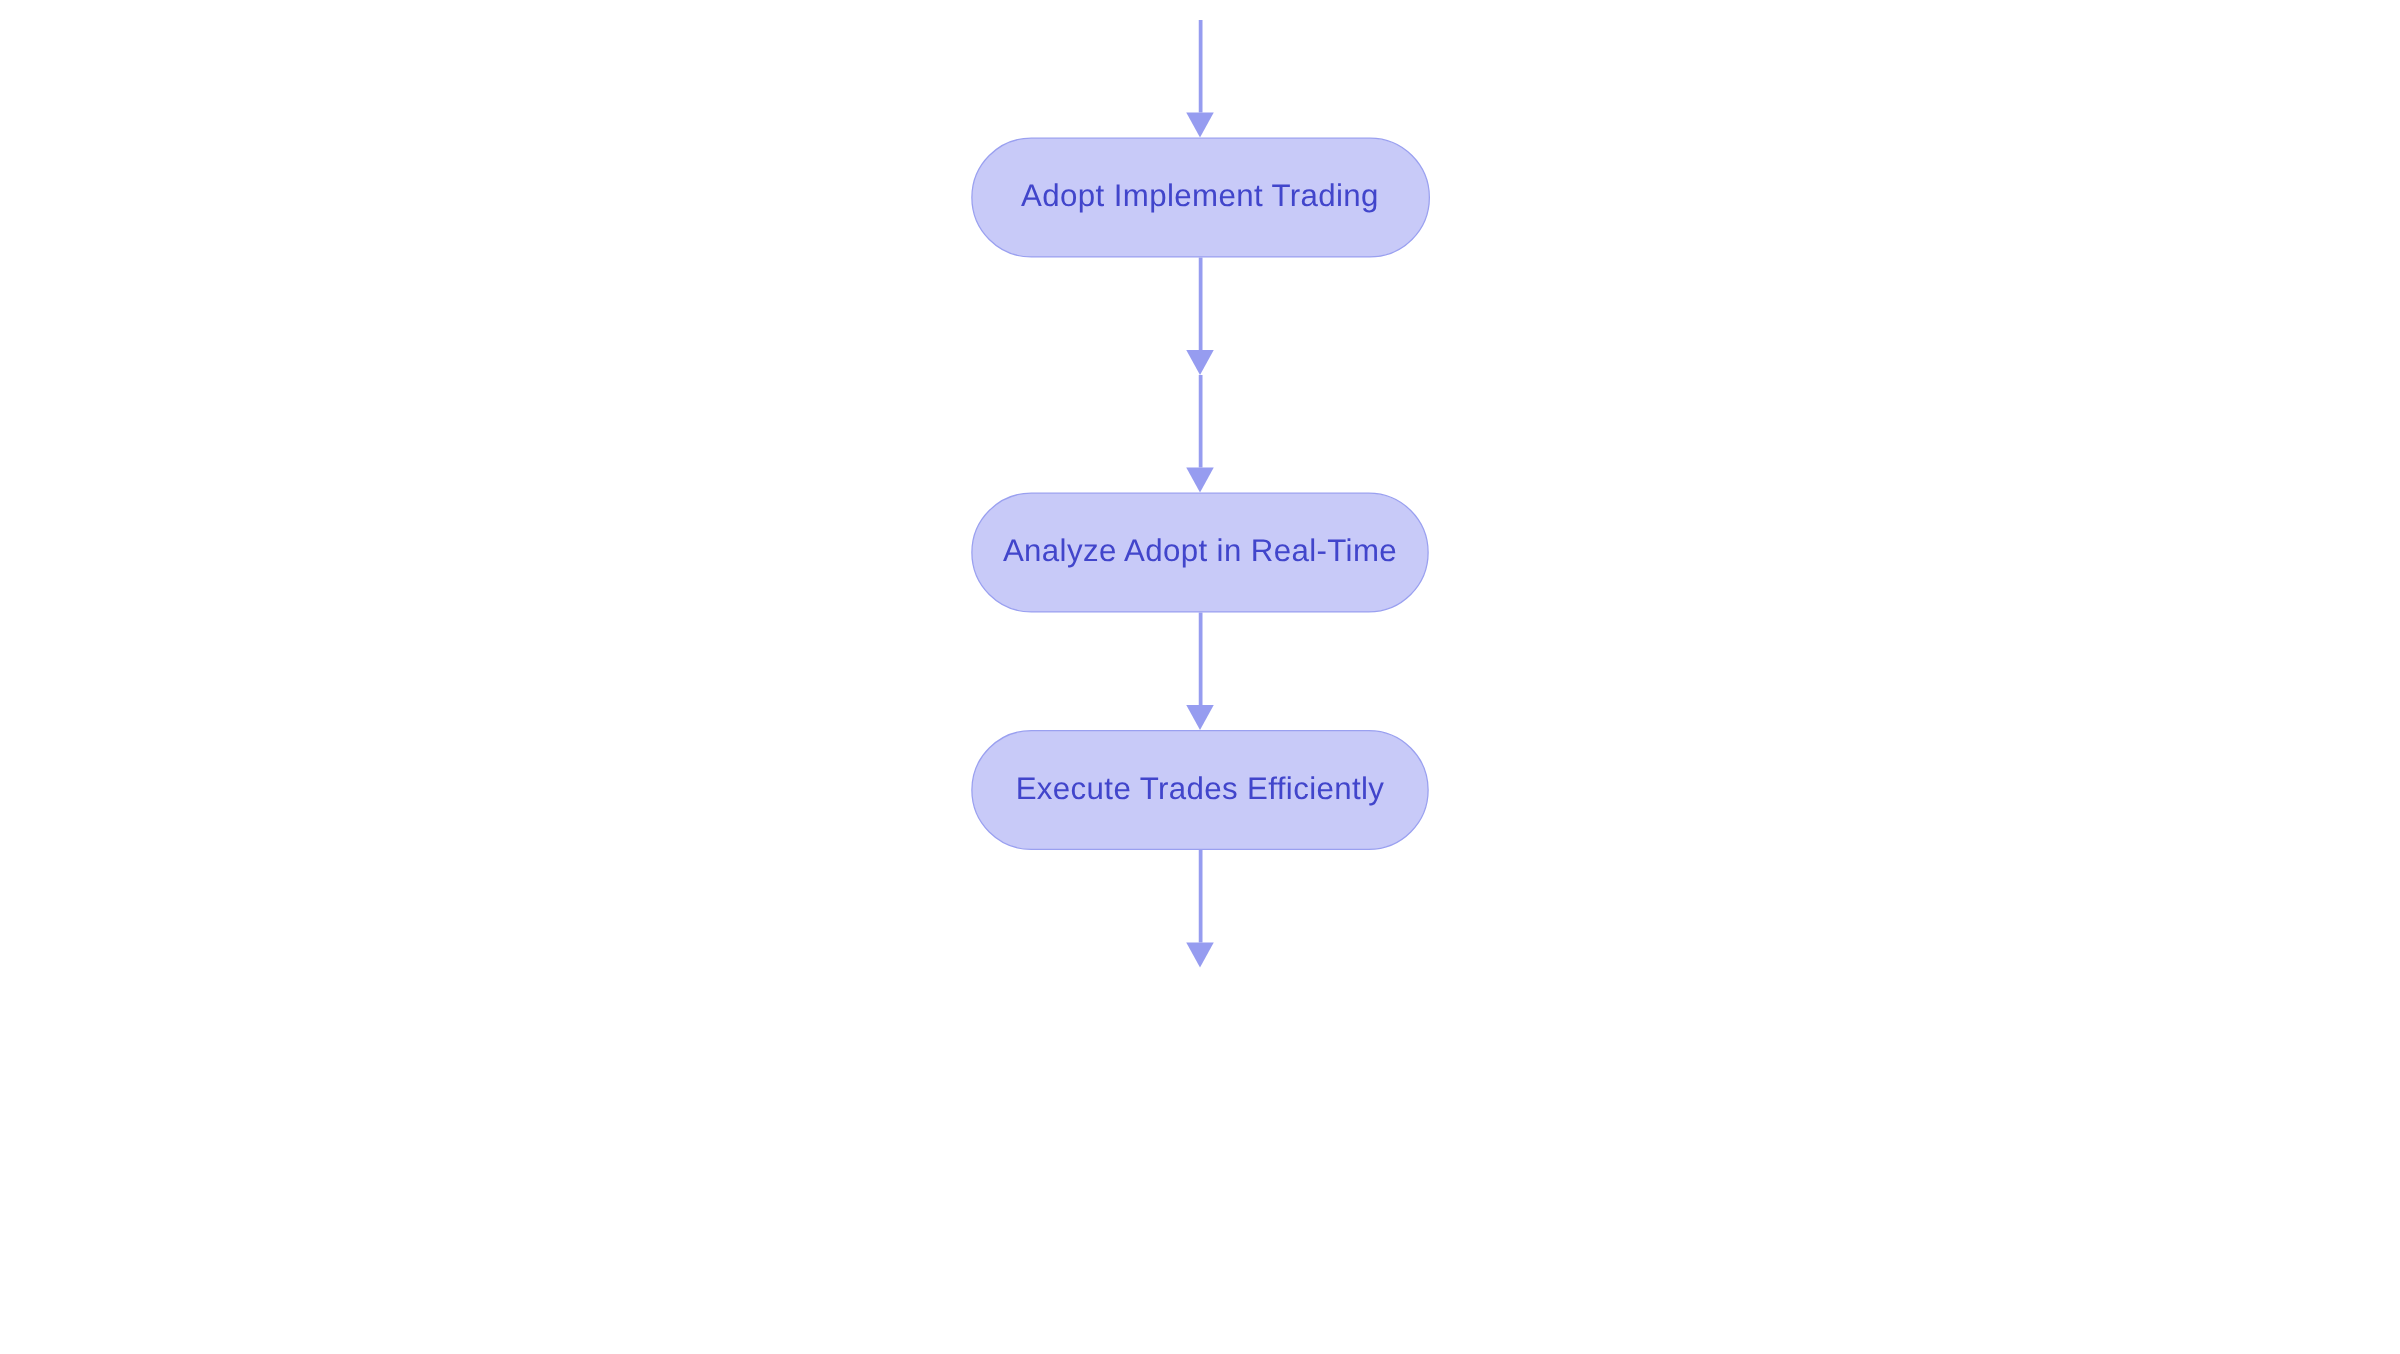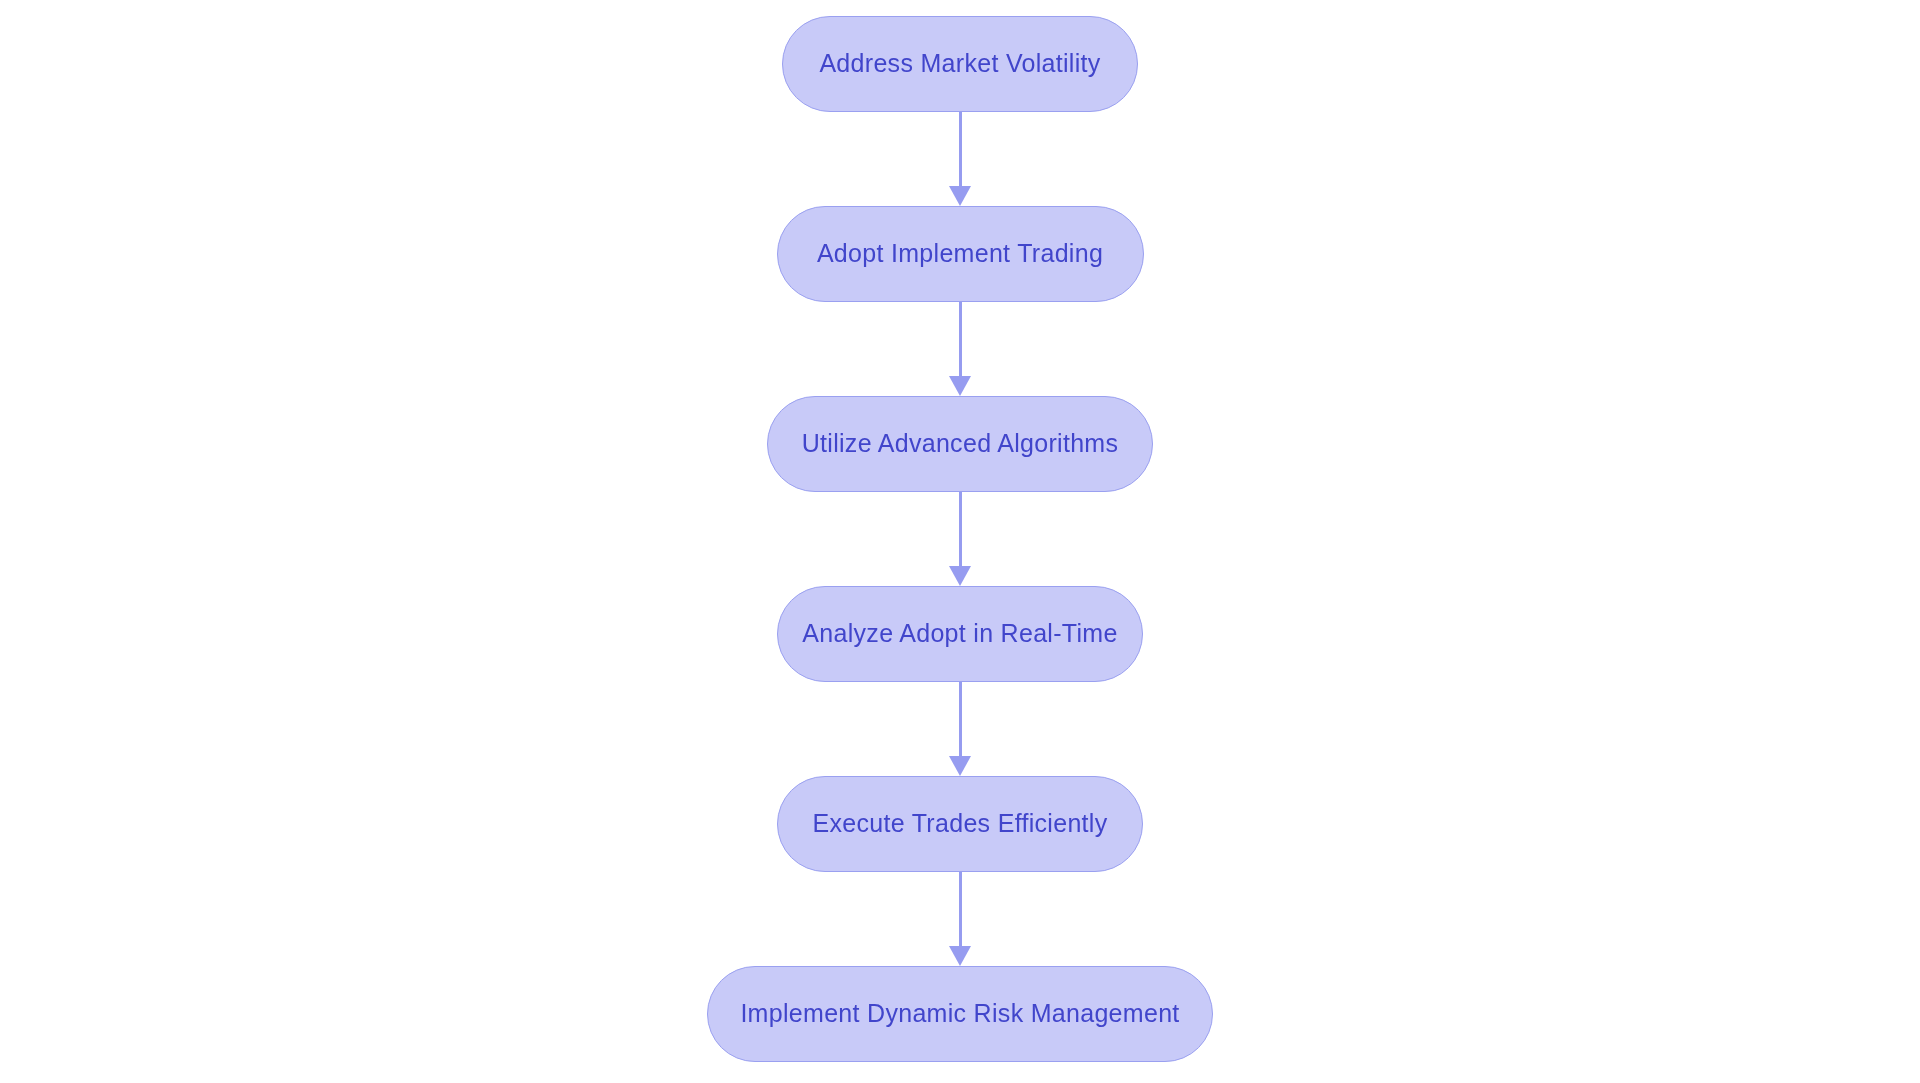--- a/index.html
+++ b/index.html
@@ -66,39 +66,33 @@
     border-right: 11px solid transparent;
     border-top: 20px solid var(--arrow, #969cf0);
     flex: 0 0 auto;
   }
 </style>
 </head>
 <body>
 
 <div class="canvas">
 
-    <div class="node node-0">
-      <span class="node-label">Address Market Volatility</span>
-    </div>
     <div class="connector">
       <div class="line"></div>
       <div class="head"></div>
     </div>
 
     <div class="node node-1">
       <span class="node-label">Adopt Implement Trading</span>
     </div>
     <div class="connector">
       <div class="line"></div>
       <div class="head"></div>
     </div>
 
-    <div class="node node-2">
-      <span class="node-label">Utilize Advanced Algorithms</span>
-    </div>
     <div class="connector">
       <div class="line"></div>
       <div class="head"></div>
     </div>
 
     <div class="node node-3">
       <span class="node-label">Analyze Adopt in Real-Time</span>
     </div>
     <div class="connector">
       <div class="line"></div>
@@ -106,17 +100,14 @@
     </div>
 
     <div class="node node-4">
       <span class="node-label">Execute Trades Efficiently</span>
     </div>
     <div class="connector">
       <div class="line"></div>
       <div class="head"></div>
     </div>
 
-    <div class="node node-5">
-      <span class="node-label">Implement Dynamic Risk Management</span>
-    </div>
 
   </div>
 
 </body></html>

